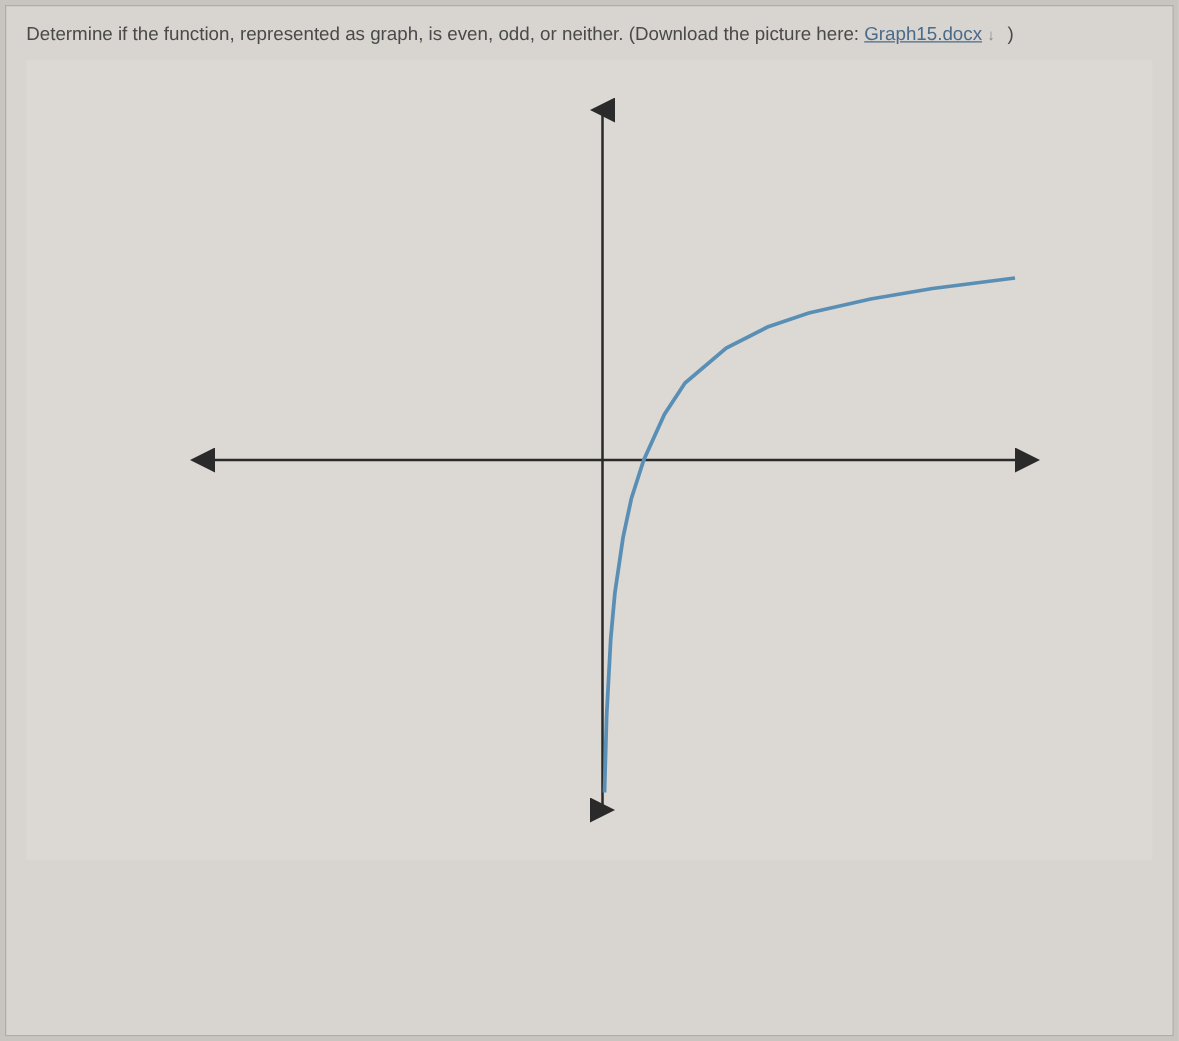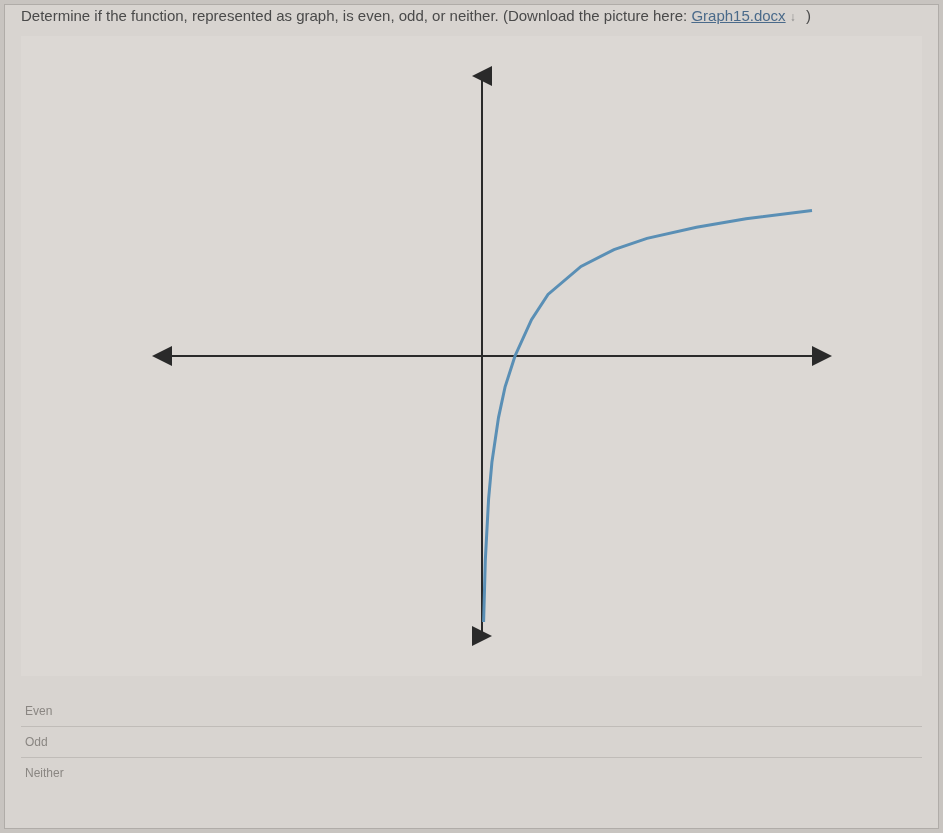--- a/index.html
+++ b/index.html
@@ -8,21 +8,21 @@
       font-family: Arial, sans-serif;
       background-color: #c8c4c0;
       width: 943px;
       height: 833px;
       overflow: hidden;
     }
     .container {
       background-color: #d8d4d0;
       border: 1px solid #b0aca8;
       margin: 4px;
-      padding: 0 16px;
+      padding: 12px 16px;
       box-sizing: border-box;
       height: 825px;
     }
     .question-text {
       font-size: 15px;
       color: #4a4a4a;
       margin-bottom: 10px;
       line-height: 1.4;
     }
     .question-text a {
@@ -90,24 +90,13 @@
       </defs>
 
       <line x1="80" y1="310" x2="740" y2="310" stroke="#2a2a2a" stroke-width="2" marker-start="url(#arrowhead-left)" marker-end="url(#arrowhead-right)"></line>
 
       <line x1="400" y1="590" x2="400" y2="30" stroke="#2a2a2a" stroke-width="2" marker-start="url(#arrowhead-down)" marker-end="url(#arrowhead-up)"></line>
 
       <path id="curve-path" fill="none" stroke="#5a8fb5" stroke-width="3" d="M 401.6 576.0 L 403.3 514.4 L 406.6 452.8 L 409.9 416.4 L 416.5 371.6 L 423.1 340.8 L 433.0 310.0 L 449.5 273.6 L 466.0 248.4 L 499.0 220.4 L 532.0 203.6 L 565.0 192.4 L 614.5 181.2 L 664.0 172.8 L 730.0 164.4"></path>
     </svg>
   </div>
 
-  <div class="options">
-    <div class="option-row">
-      <span>Even</span>
-    </div>
-    <div class="option-row">
-      <span>Odd</span>
-    </div>
-    <div class="option-row">
-      <span>Neither</span>
-    </div>
-  </div>
 </div>
 
 </body></html>

